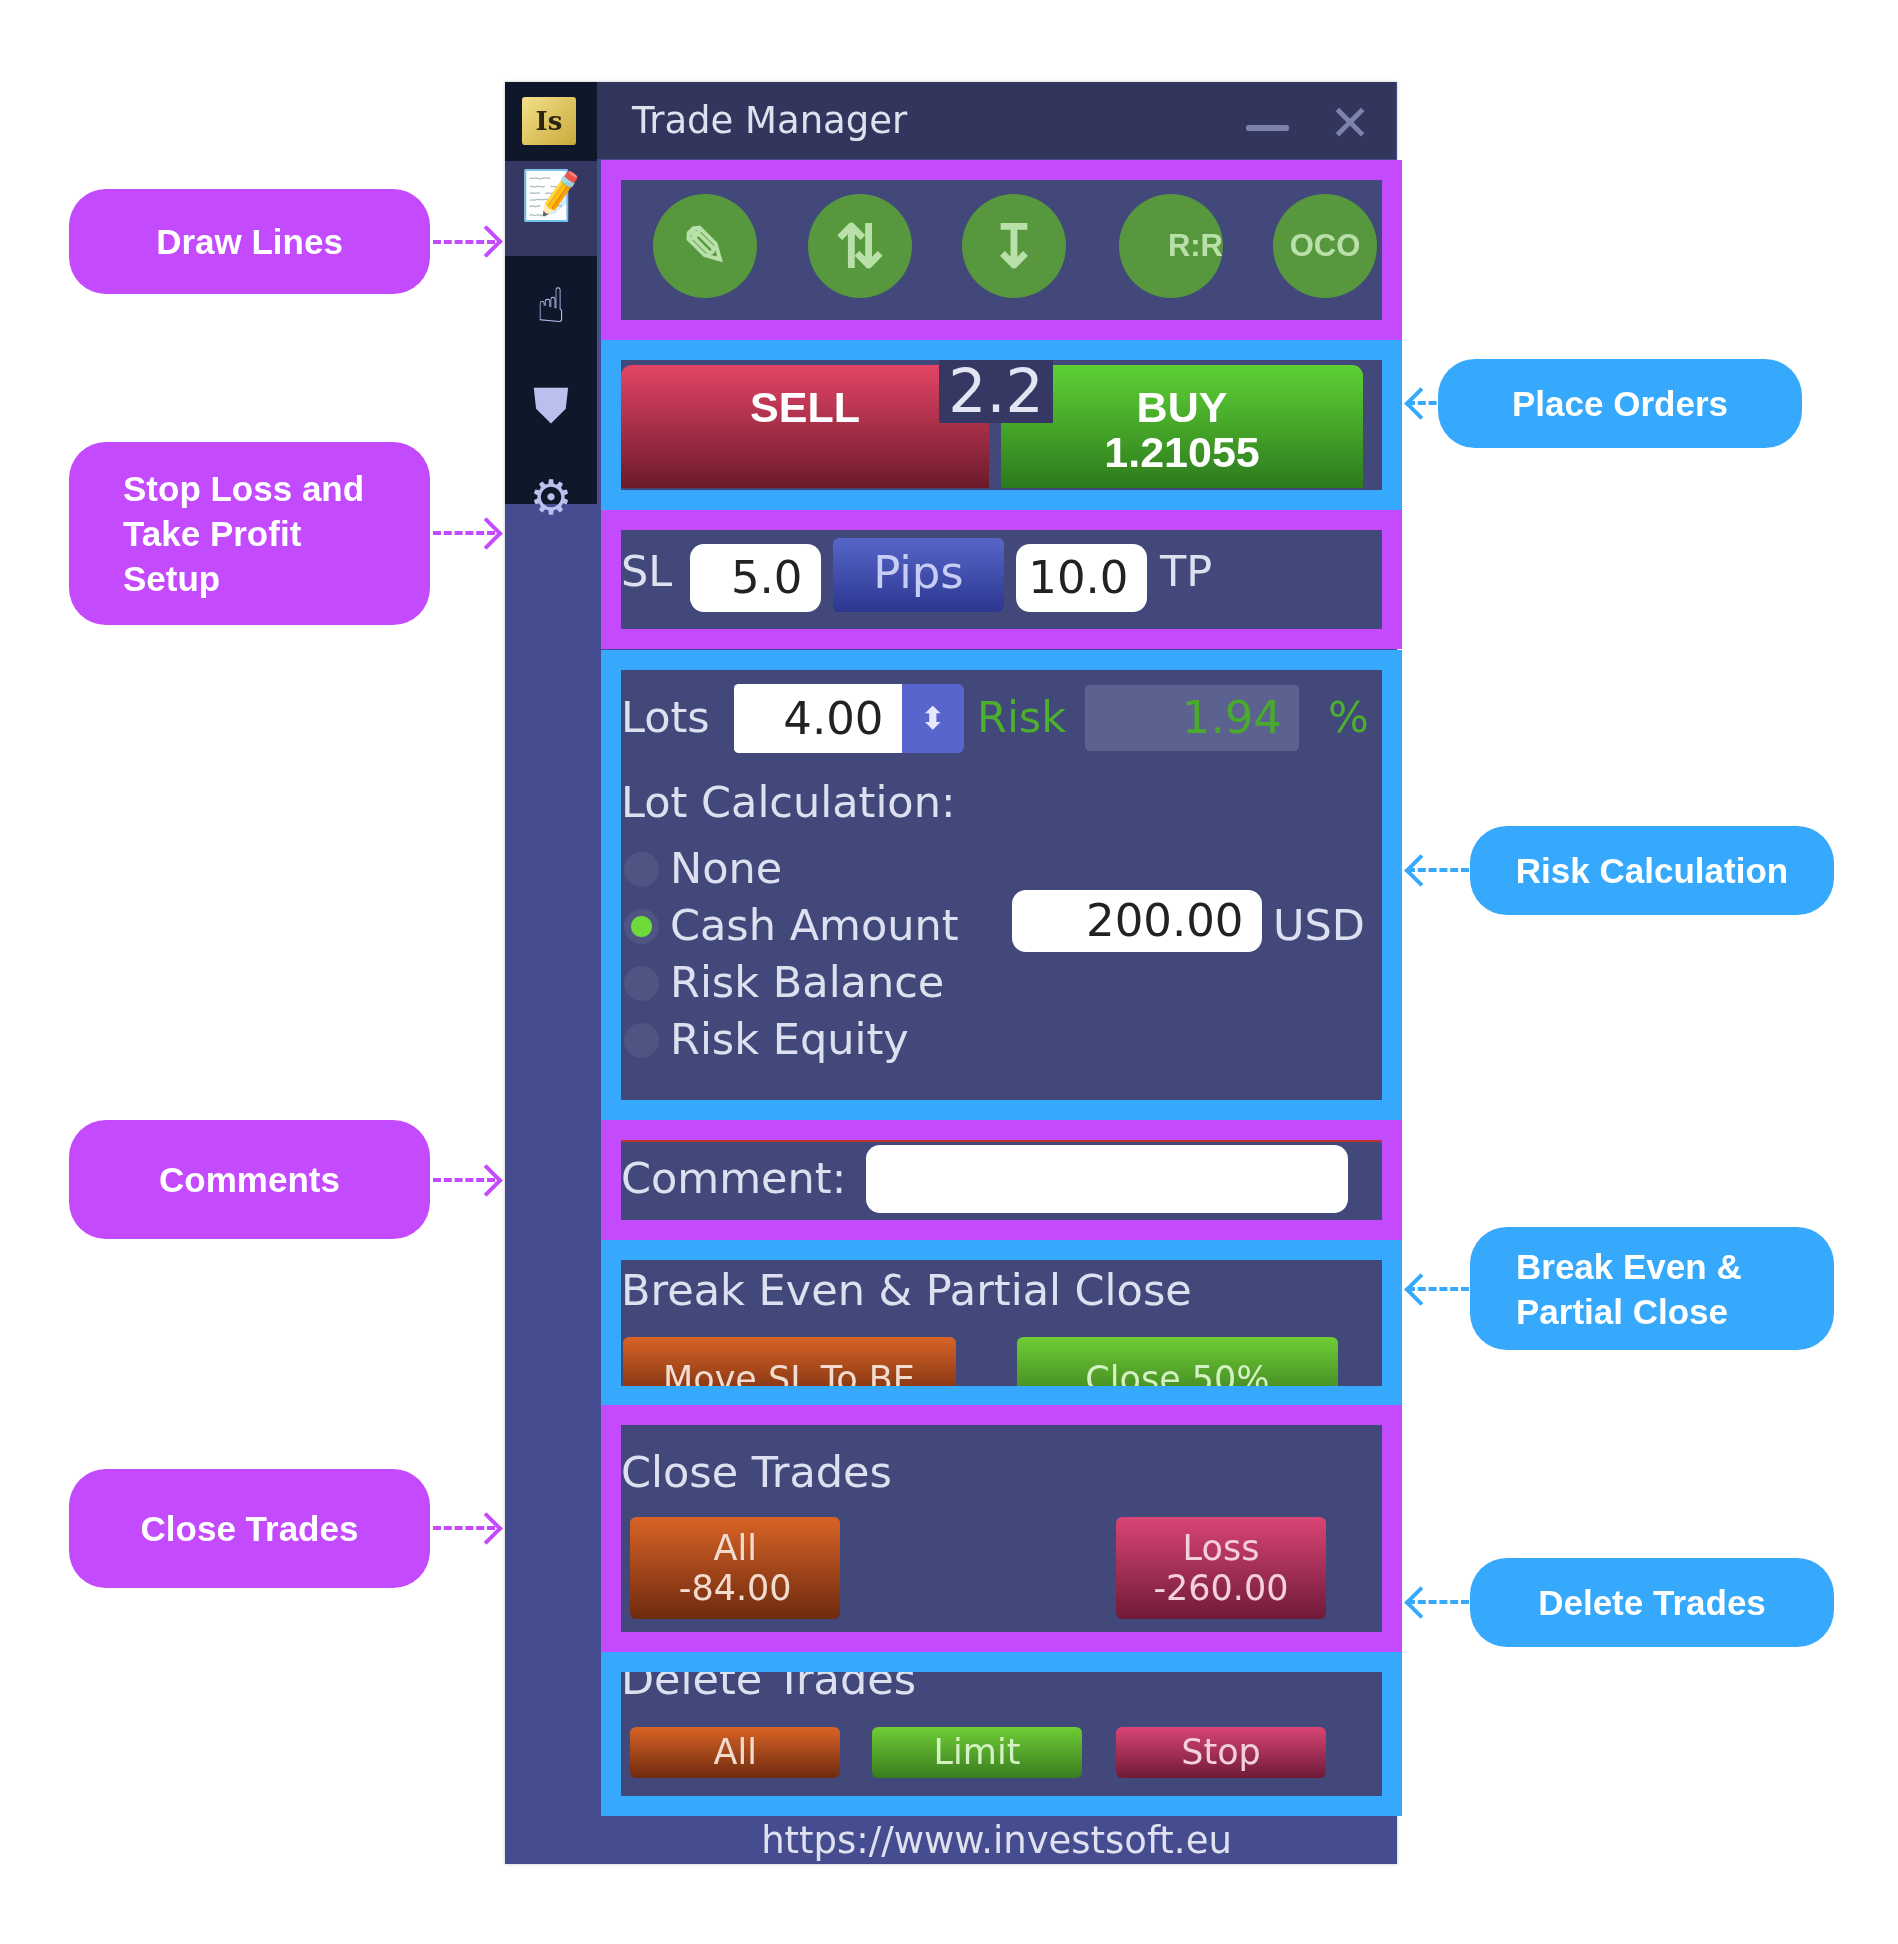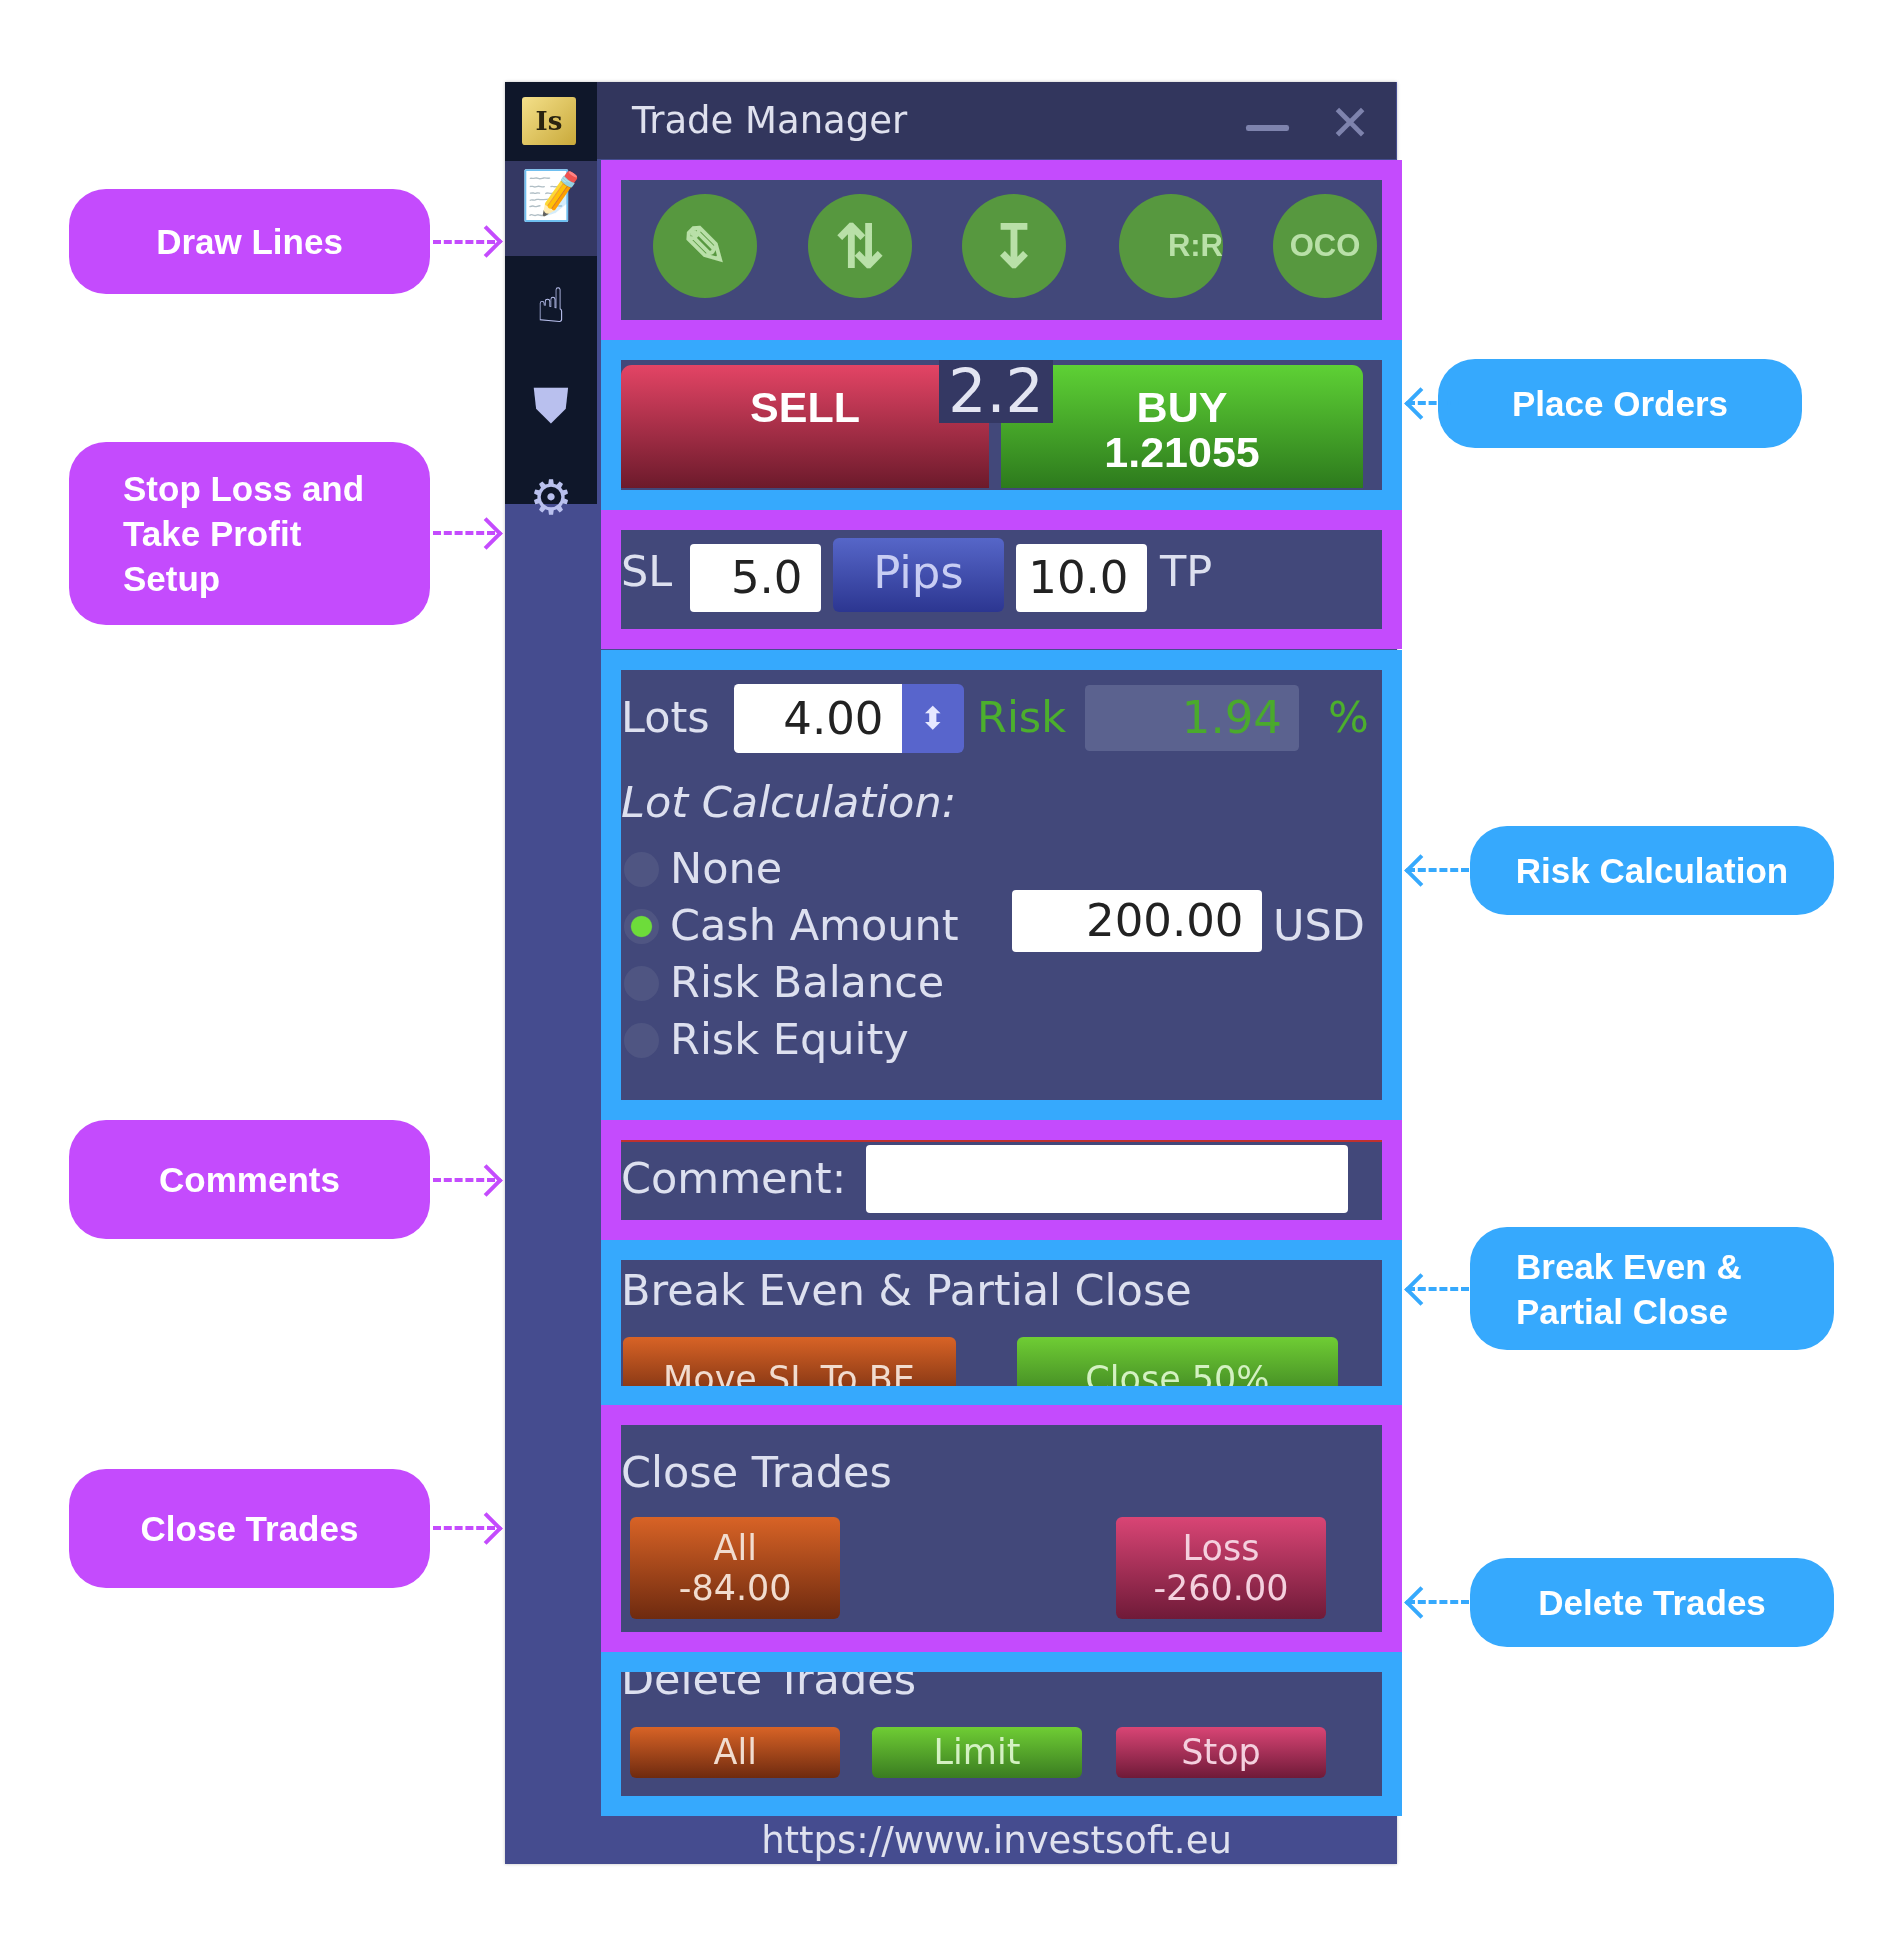--- a/index.html
+++ b/index.html
@@ -35,21 +35,21 @@
   .title-text { position: absolute; left: 35px; top: 17px; color: #dfe1ee; font-size: 37px; font-family: "DejaVu Sans", sans-serif; }
   .tb-min { position: absolute; left: 649px; top: 43px; width: 43px; height: 6.2px; background: #7e83ad; border-radius: 2.3px; }
   .tb-close { position: absolute; left: 730px; top: 15.4px; width: 46px; height: 54px; color: #7e83ad; font-size: 49px; line-height: 54px; text-align: center; font-family: "DejaVu Sans", sans-serif; }
 
   
   .section { position: absolute; left: 601px; width: 801px; border: 20px solid; }
   .section.purple { border-color: #c44bfd; }
   .section.blue { border-color: #36a9fd; }
   .inner { position: absolute; inset: 0; background: #42487a; overflow: hidden; }
   .lbl { position: absolute; color: #dde0ef; font-size: 43px; line-height: 49px; white-space: nowrap; font-family: "DejaVu Sans", sans-serif; }
-  .txt-input { position: absolute; background: #ffffff; border-radius: 4px; color: #222; font-size: 45px; text-align: right; padding-right: 18.5px; font-family: "DejaVu Sans", sans-serif; }
+  .txt-input { position: absolute; background: #ffffff; border-radius: 14px; color: #222; font-size: 45px; text-align: right; padding-right: 18.5px; font-family: "DejaVu Sans", sans-serif; }
 
   .tool-btn { position: absolute; top: 14px; width: 104px; height: 104px; border-radius: 50%; background: #57983f; color: #b9e0a8; display: flex; align-items: center; justify-content: center; font-weight: bold; font-size: 31px; font-family: "Liberation Sans", sans-serif; }
 
   .sell-btn { position: absolute; left: 0; top: 5.4px; width: 368px; height: 123px; border-radius: 10.8px 0 0 0; background: linear-gradient(#e34465, #6c1a2b); color: #fff; text-align: center; font-family: "Liberation Sans", sans-serif; font-weight: bold; font-size: 43px; line-height: 45px; padding-top: 20px; }
   .buy-btn { position: absolute; left: 380px; top: 5.4px; width: 362px; height: 123px; border-radius: 0 10.8px 0 0; background: linear-gradient(#5ed135, #2d7a1d); color: #fff; text-align: center; font-family: "Liberation Sans", sans-serif; font-weight: bold; font-size: 43px; line-height: 45px; padding-top: 20px; }
   .spread { position: absolute; left: 318px; top: 0; width: 114px; height: 63px; background: #343863; color: #e3e5f2; font-size: 60px; line-height: 63px; text-align: center; font-family: "DejaVu Sans", sans-serif; }
 
   .pips-btn { position: absolute; left: 212px; top: 7.7px; width: 171px; height: 74px; border-radius: 6.2px; background: linear-gradient(#5666c8, #2c3691); color: #c8cdf3; font-size: 45px; line-height: 69px; text-align: center; }
 
   .spinner { position: absolute; left: 183px; top: 14px; width: 62px; height: 69px; background: #5865cc; border-radius: 0 6.2px 6.2px 0; color: #e6e8ff; font-size: 31px; line-height: 69px; text-align: center; }
@@ -187,21 +187,21 @@
 
 <div class="section blue" style="top:650px;height:470px;">
   <div class="inner">
     <div class="lbl" style="left:0;top:23px;">Lots</div>
     <div class="txt-input" style="left:113px;top:14px;width:168px;height:69px;line-height:69px;border-radius:4.6px 0 0 4.6px;">4.00</div>
     <div class="spinner" style="left:281px;"><span>⬍</span></div>
     <div class="lbl green-lbl" style="left:356px;top:23px;">Risk</div>
     <div class="risk-box" style="left:464px;">1.94</div>
     <div class="lbl green-lbl" style="left:707px;top:23px;">%</div>
 
-    <div class="lbl" style="left:0;top:108px;font-style:italic;">Lot Calculation:</div>
+    <div class="lbl" style="left:0;top:108px;">Lot Calculation:</div>
 
     <div class="radio" style="top:182px;"></div>
     <div class="lbl" style="left:49px;top:174px;">None</div>
 
     <div class="radio checked" style="top:239px;"></div>
     <div class="lbl" style="left:49px;top:231px;">Cash Amount</div>
     <div class="txt-input" style="left:391px;top:220px;width:250px;height:62px;line-height:62px;">200.00</div>
     <div class="lbl" style="left:652px;top:231px;">USD</div>
 
     <div class="radio" style="top:296px;"></div>

